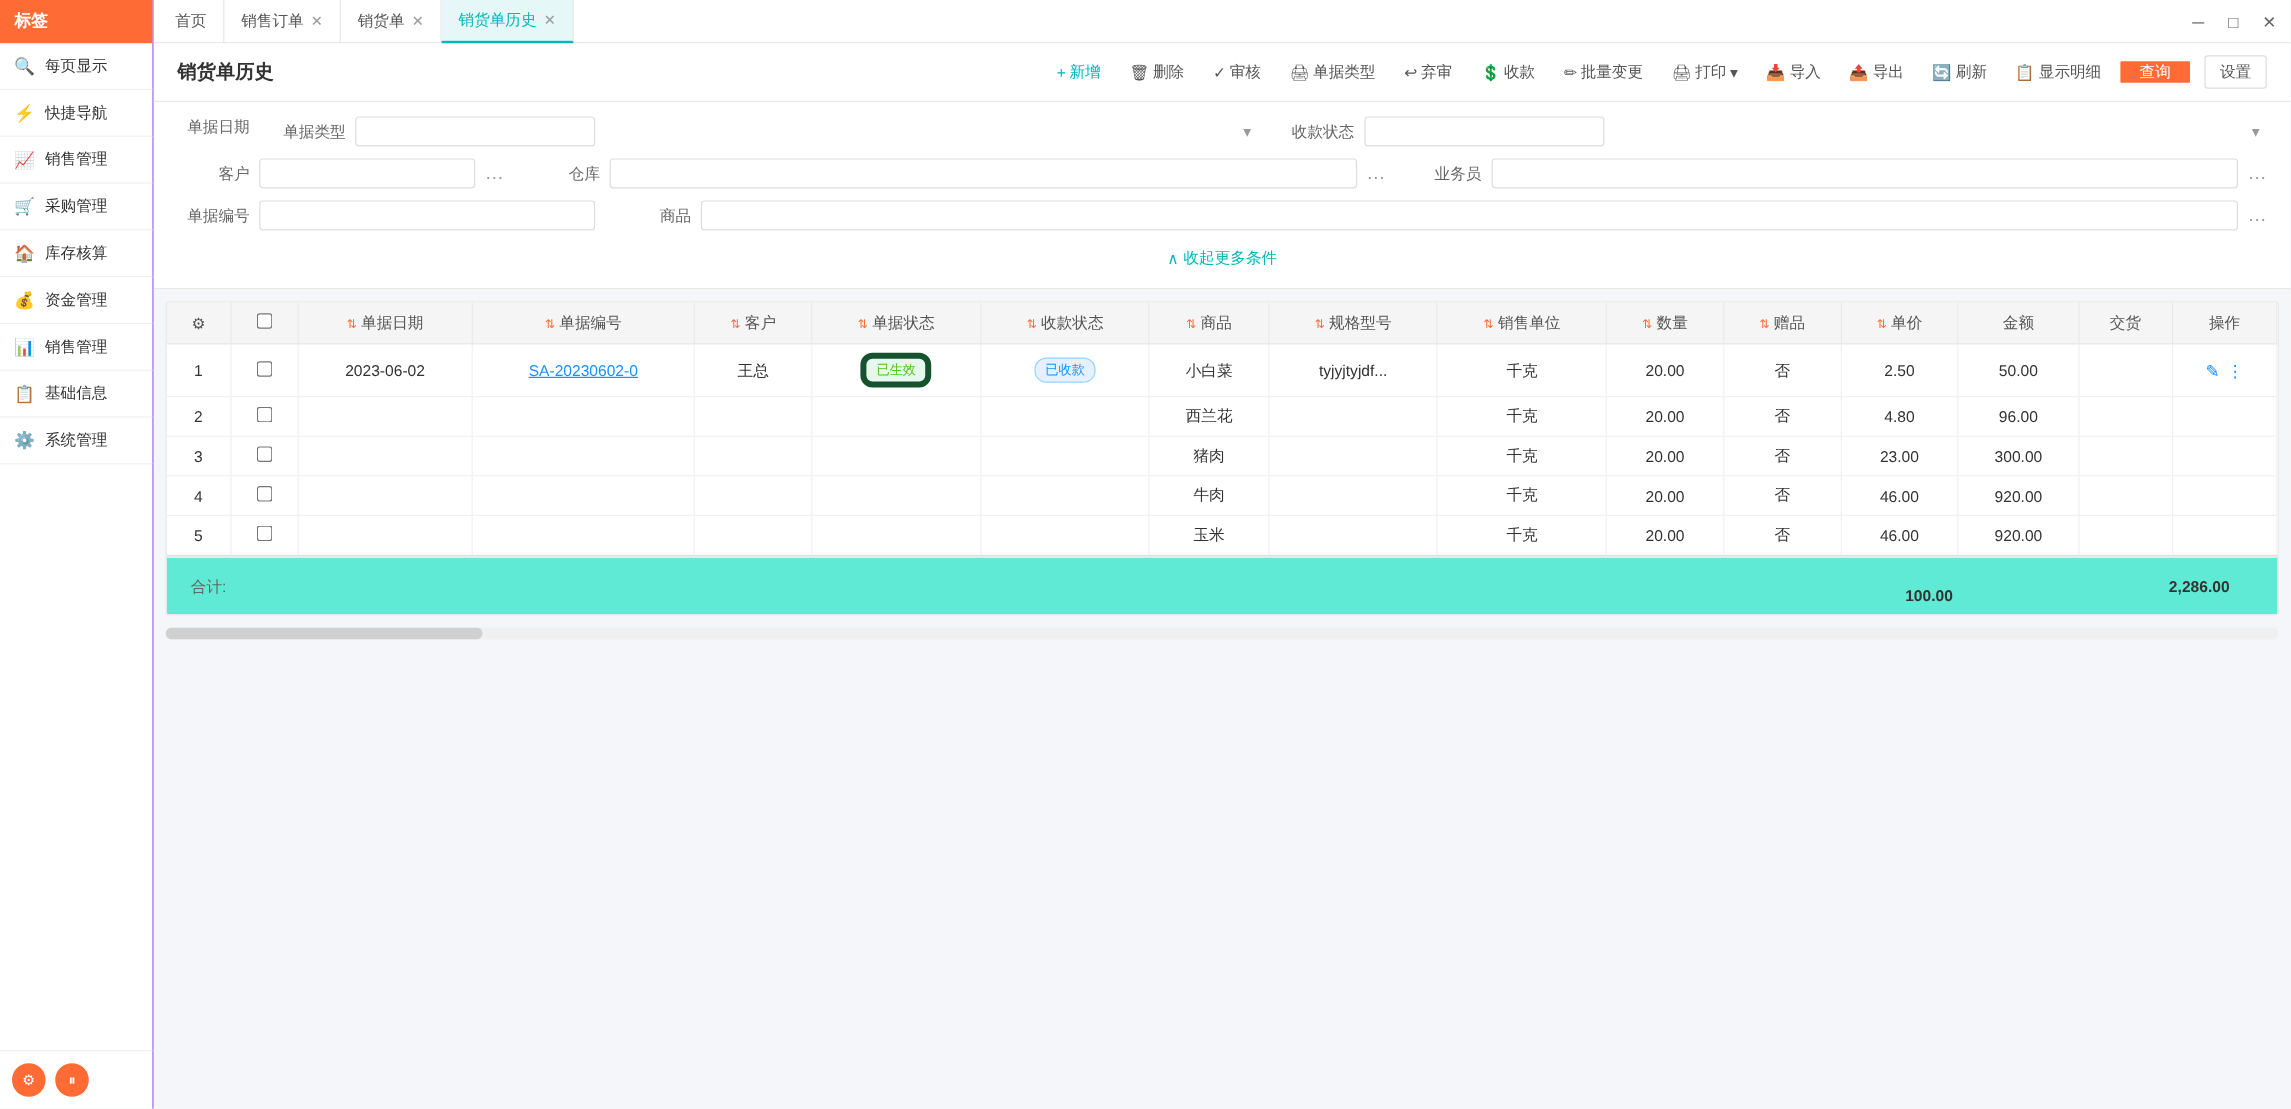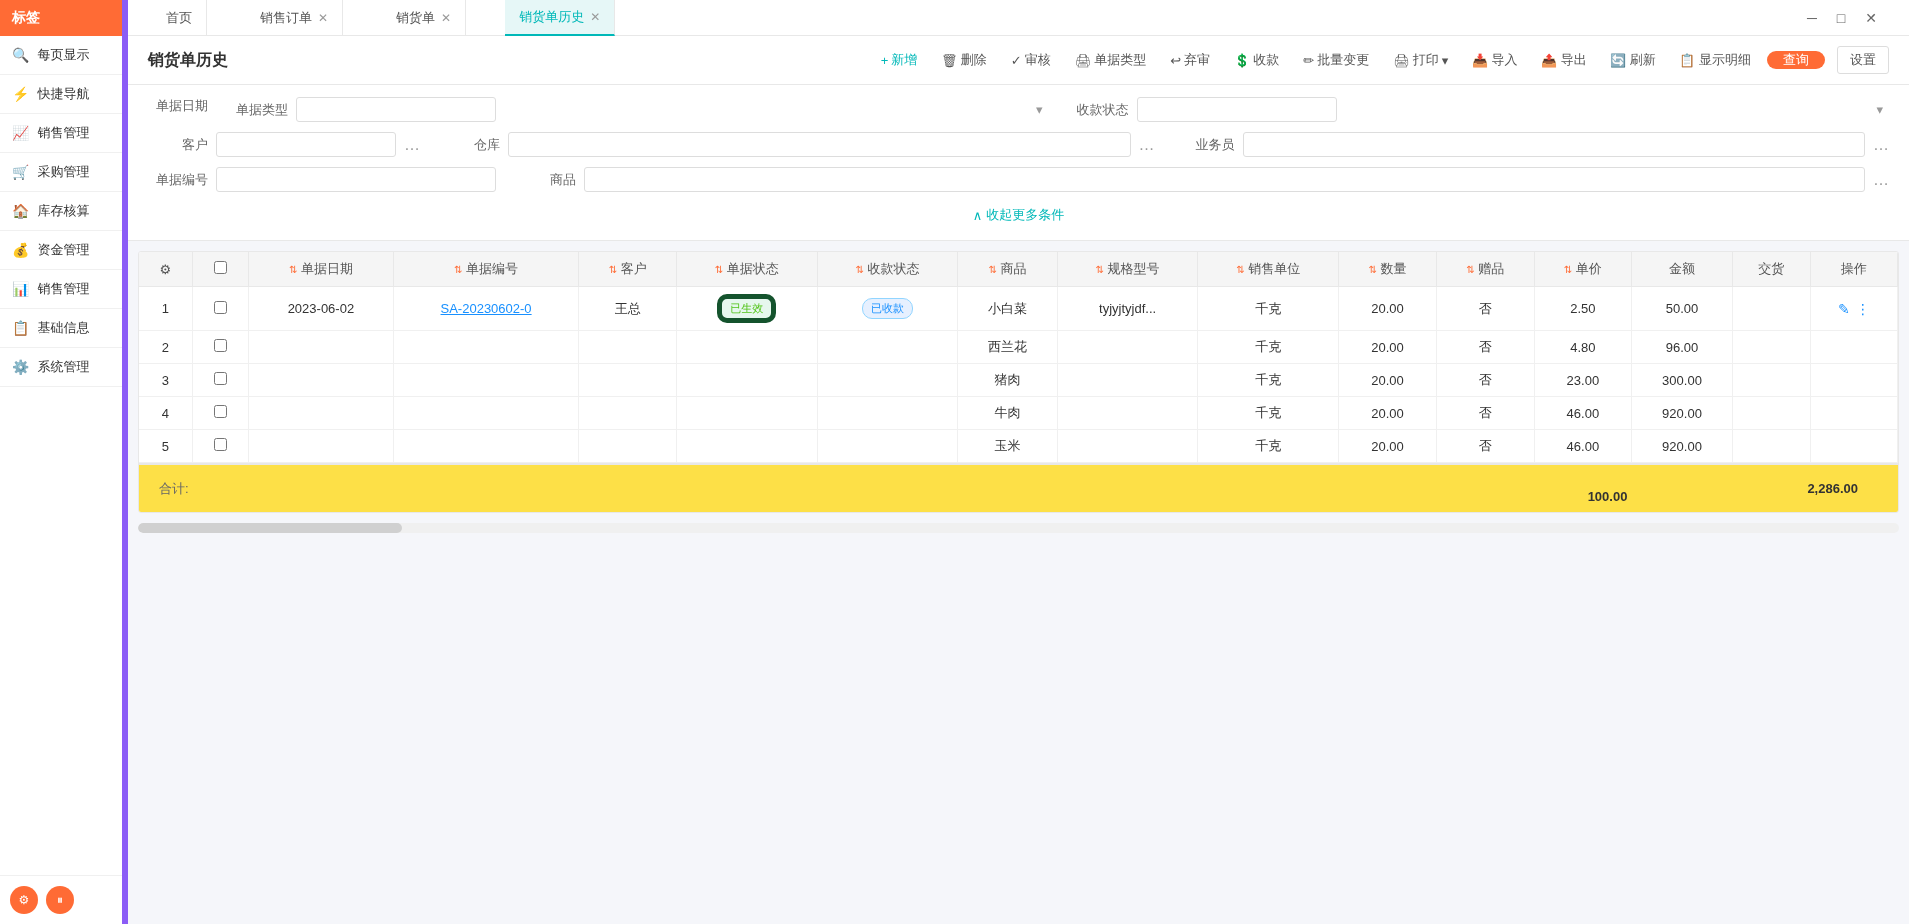--- a/index.html
+++ b/index.html
@@ -2,21 +2,21 @@
 <html><head>
   <meta charset="utf-8">
   <style>
     * { box-sizing: border-box; margin: 0; padding: 0; font-family: 'Microsoft YaHei', Arial, sans-serif; font-size: 13px; }
     body { display: flex; height: 924px; overflow: hidden; background: #f5f5f5; }
 
     
     .sidebar {
       width: 128px;
       background: #fff;
-      border-right: 6px solid #8b5cf6;
+      border-right: 1px solid #8b5cf6;
       display: flex;
       flex-direction: column;
       height: 100%;
     }
     .sidebar-header {
       background: #ff6b35;
       color: #fff;
       padding: 8px 12px;
       font-size: 14px;
       font-weight: bold;
@@ -51,22 +51,21 @@
     
     .main { flex: 1; display: flex; flex-direction: column; overflow: hidden; }
 
     
     .tab-bar {
       background: #fff;
       border-bottom: 1px solid #e8e8e8;
       display: flex;
       align-items: center;
       height: 36px;
-      padding: 0 24px;
-      gap: 39px;
+      padding: 0 4px;
     }
     .tab {
       padding: 0 14px;
       height: 36px;
       display: flex;
       align-items: center;
       cursor: pointer;
       color: #555;
       border-right: 1px solid #e8e8e8;
       position: relative;
@@ -104,21 +103,21 @@
     .toolbar-btn {
       display: flex; align-items: center; gap: 3px;
       padding: 4px 8px;
       border: none; background: none;
       cursor: pointer; color: #555; font-size: 12px;
     }
     .toolbar-btn .btn-icon { font-size: 13px; }
     .btn-new { color: #00b8b8; }
     .btn-query {
       background: #ff6b35; color: #fff;
-      border: none; border-radius: 12px;
+      border: none; border-radius: 1px;
       padding: 0 16px; cursor: pointer; font-size: 13px;
     }
     .btn-setting {
       border: 1px solid #ddd; background: #fff; color: #555;
       border-radius: 3px; padding: 4px 12px; cursor: pointer; font-size: 13px; margin-left: 4px;
     }
 
     
     .filter-section {
       background: #fff;
@@ -188,21 +187,21 @@
       border-radius: 10px; font-size: 11px;
     }
     .badge-green { background: #e6f7ee; color: #52c41a; border: 5px solid #14532d; }
     .badge-blue { background: #e6f0ff; color: #1890ff; border: 1px solid #91d5ff; }
     .link-text { color: #1890ff; cursor: pointer; text-decoration: underline; }
     .action-icons { display: flex; gap: 6px; justify-content: center; }
     .action-icon { color: #1890ff; cursor: pointer; font-size: 14px; }
 
     
     .table-footer {
-      background: #fde047;
+      background: #5eead4;
       padding: 8px 20px;
       border-top: 2px solid #e8e8e8;
       display: flex;
       align-items: center;
     }
     .footer-label { color: #666; margin-right: 20px; }
     .footer-total { color: #333; font-weight: bold; }
 
     
     .pagination {

